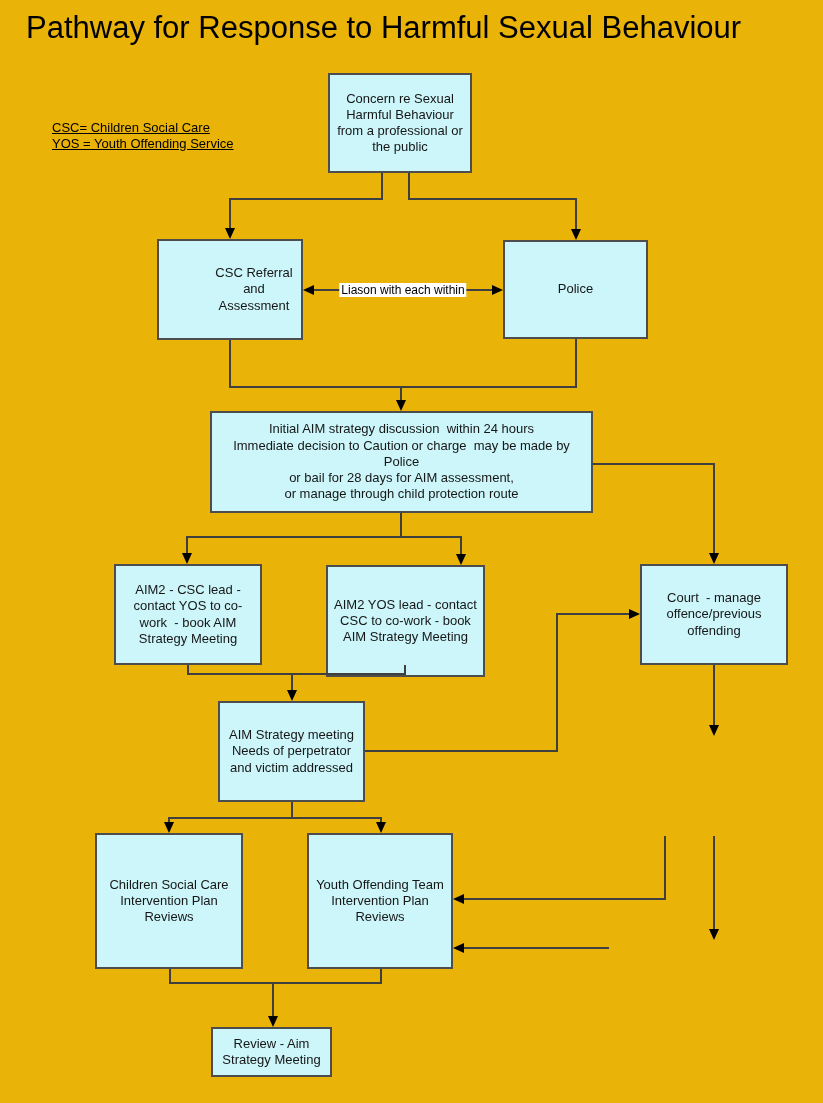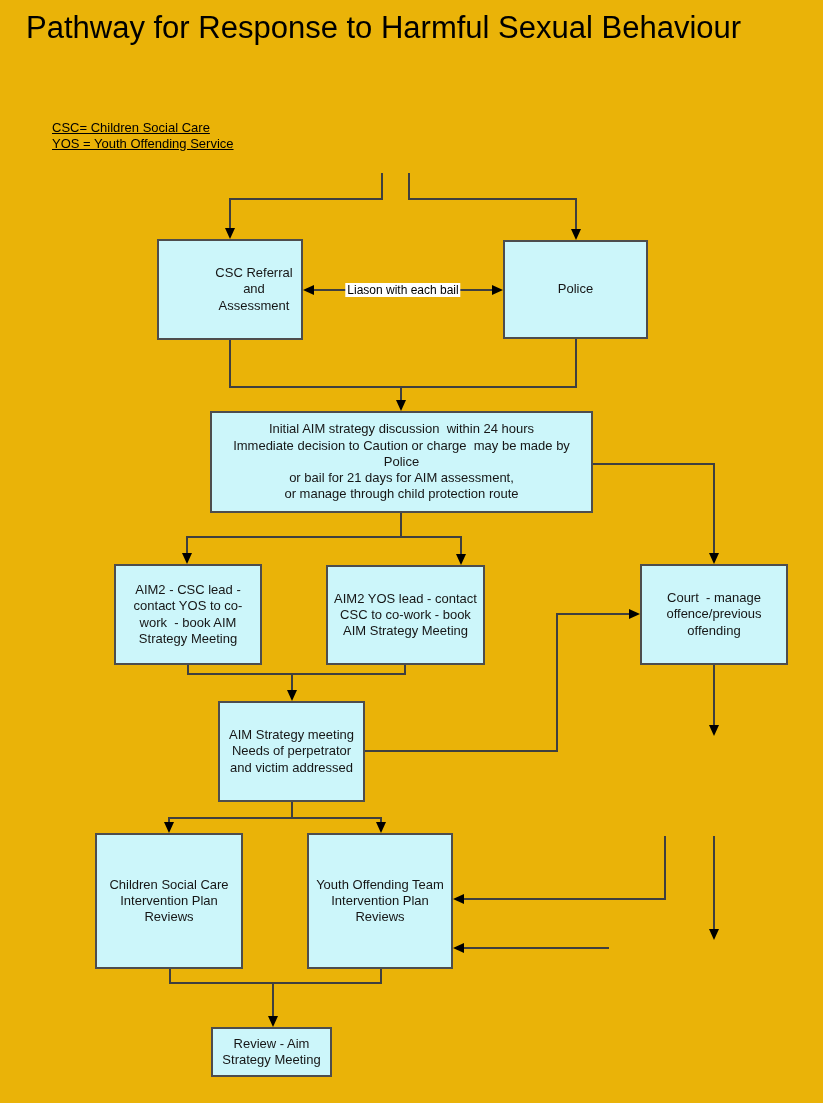--- a/index.html
+++ b/index.html
@@ -28,41 +28,47 @@
 
 <div class="canvas">
 
   <div class="title">Pathway for Response to Harmful Sexual Behaviour</div>
 
   <div class="legend">
     <div>CSC= Children Social Care</div>
     <div>YOS = Youth Offending Service</div>
   </div>
 
+  <div class="box" style="left:328px;top:73px;width:144px;height:100px;">
+    <span>Concern re Sexual
+Harmful Behaviour
+from a professional or
+the public</span>
+  </div>
   <div class="box" style="left:157px;top:239px;width:146px;height:101px;padding-left:48px;">
     <span>CSC Referral and
 Assessment</span>
   </div>
   <div class="box" style="left:503px;top:240px;width:145px;height:99px;">
     <span>Police</span>
   </div>
   <div class="box" style="left:210px;top:411px;width:383px;height:102px;">
     <span>Initial AIM strategy discussion  within 24 hours
 Immediate decision to Caution or charge  may be made by
 Police
-or bail for 21 days for AIM assessment,
+or bail for 28 days for AIM assessment,
 or manage through child protection route</span>
   </div>
   <div class="box" style="left:114px;top:564px;width:148px;height:101px;">
     <span>AIM2 - CSC lead -
 contact YOS to co-
 work  - book AIM
 Strategy Meeting</span>
   </div>
-  <div class="box" style="left:326px;top:565px;width:159px;height:100px;">
+  <div class="box" style="left:326px;top:565px;width:159px;height:112px;">
     <span>AIM2 YOS lead - contact
 CSC to co-work - book
 AIM Strategy Meeting</span>
   </div>
   <div class="box" style="left:640px;top:564px;width:148px;height:101px;">
     <span>Court  - manage
 offence/previous
 offending</span>
   </div>
   <div class="box" style="left:218px;top:701px;width:147px;height:101px;">
@@ -97,21 +103,21 @@
     <div class="ln h" style="left:408px;top:198px;width:169px;"></div>
     <div class="ln v" style="left:575px;top:198px;height:31px;"></div>
     <div class="arr arr-down" style="left:571px;top:229px;"></div>
   </div>
 
   <div>
     <div class="ln h" style="left:312px;top:289px;width:182px;"></div>
     <div class="arr arr-left" style="left:303px;top:285px;"></div>
     <div class="arr arr-right" style="left:492px;top:285px;"></div>
   </div>
-  <div class="liaison">Liason with each bail</div>
+  <div class="liaison">Liason with each within</div>
 
   <div>
     <div class="ln v" style="left:229px;top:340px;height:48px;"></div>
     <div class="ln v" style="left:575px;top:339px;height:49px;"></div>
     <div class="ln h" style="left:229px;top:386px;width:348px;"></div>
     <div class="ln v" style="left:400px;top:386px;height:14px;"></div>
     <div class="arr arr-down" style="left:396px;top:400px;"></div>
   </div>
 
   <div>

